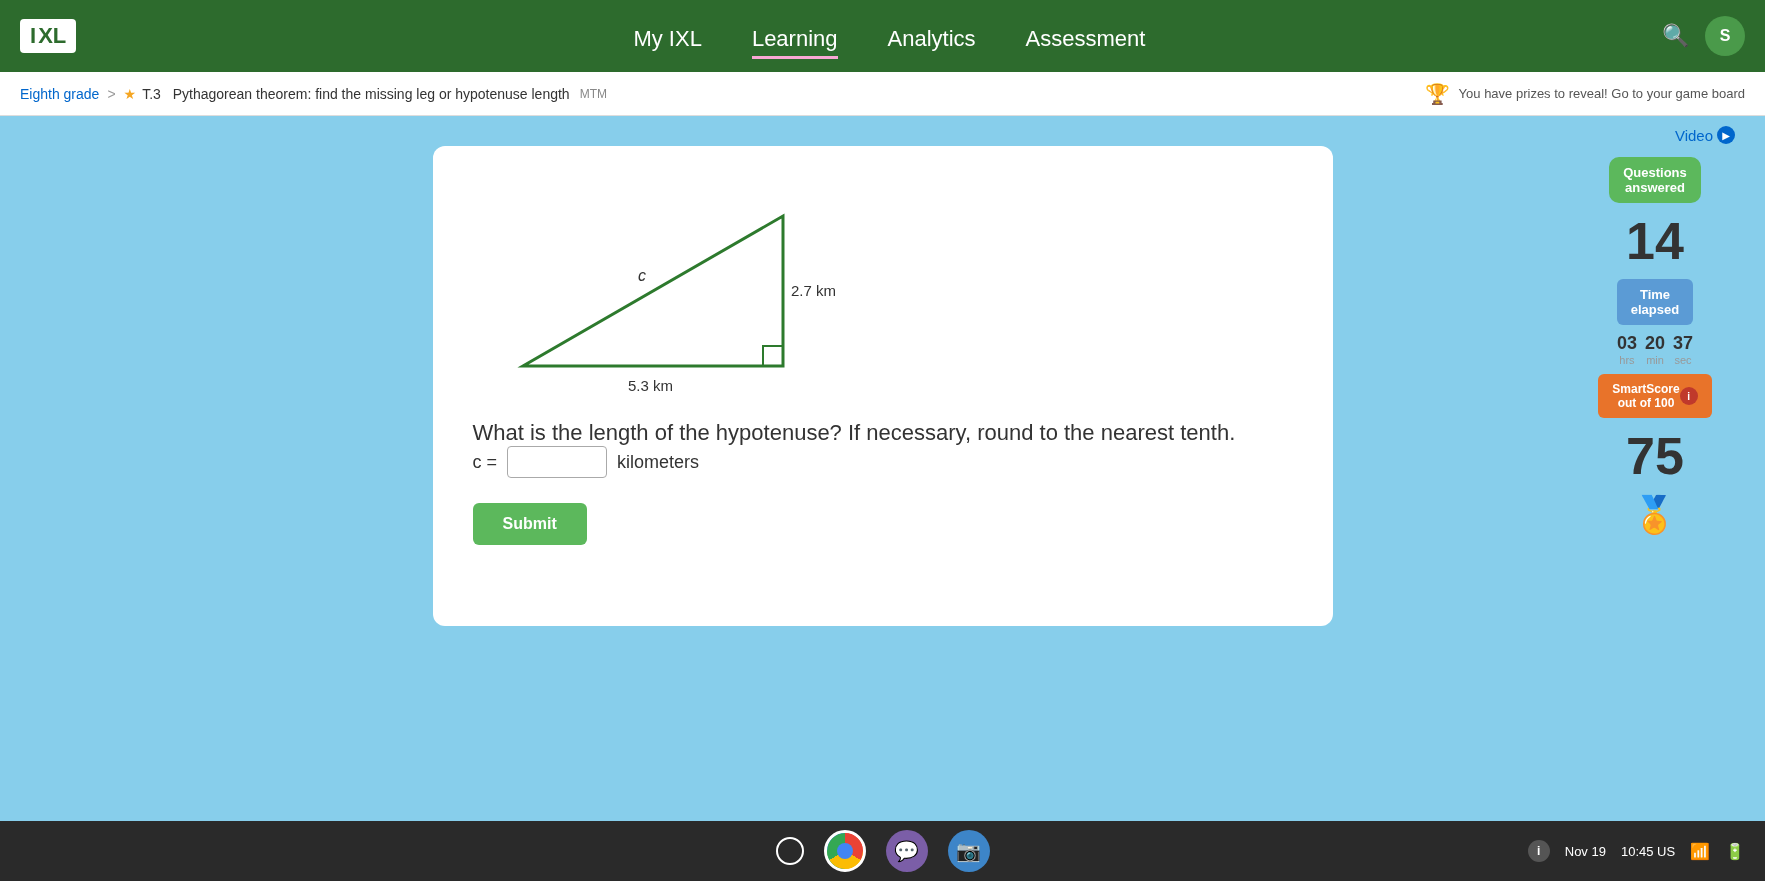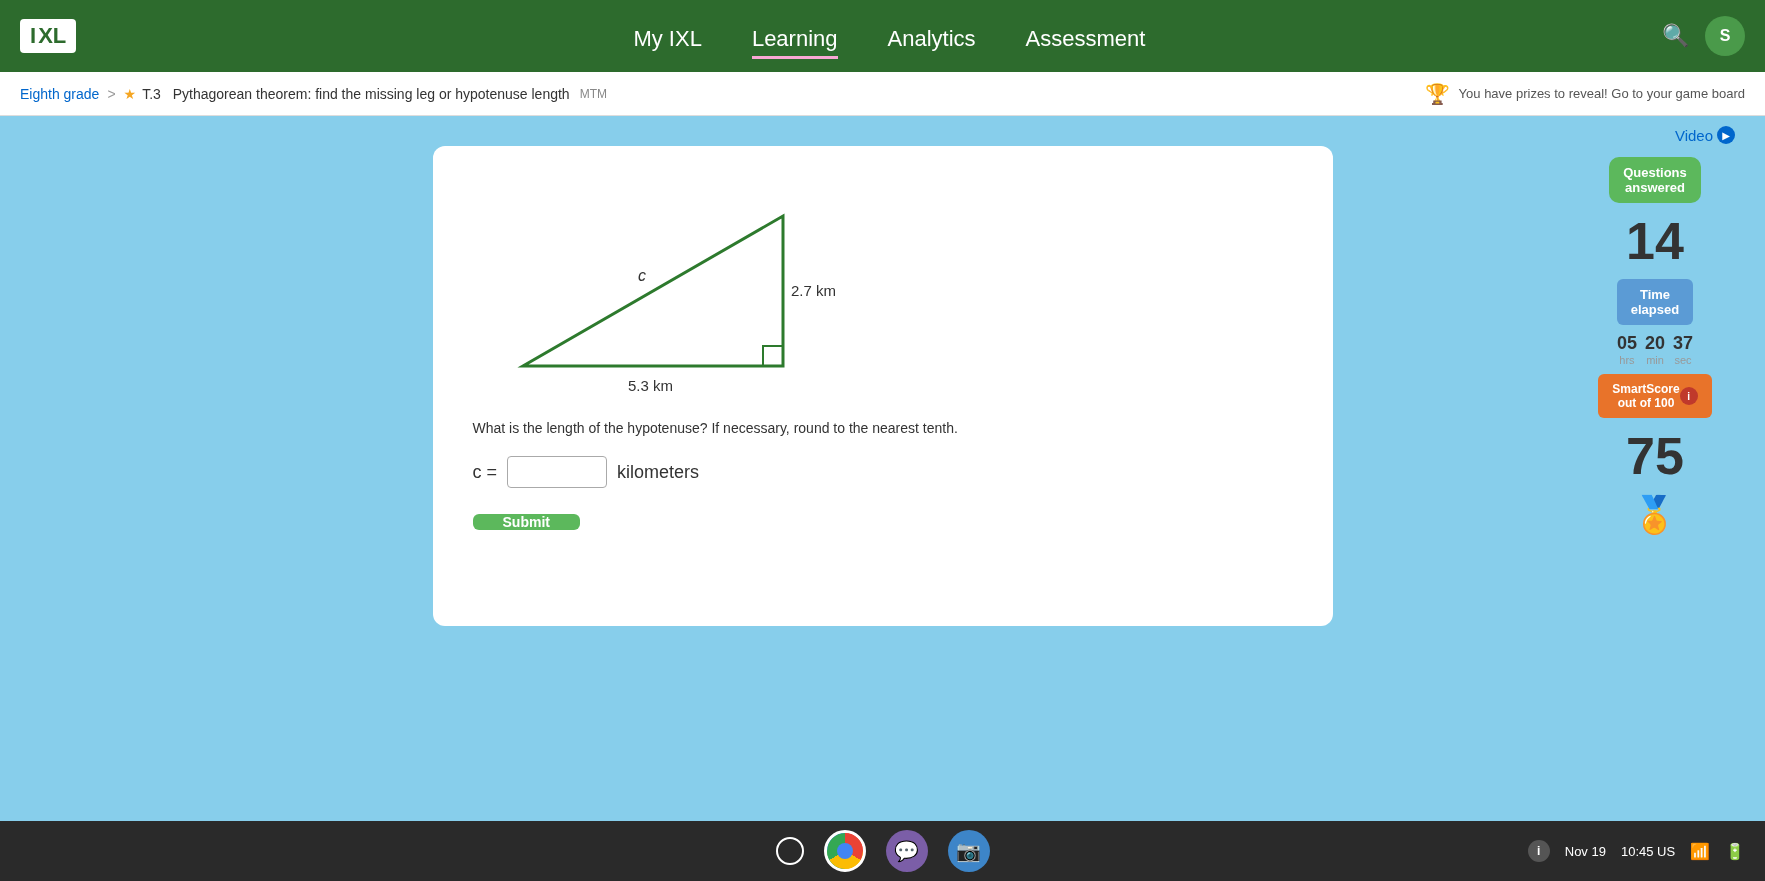--- a/index.html
+++ b/index.html
@@ -147,23 +147,22 @@
       margin-top: 10px;
     }
 
     
     .triangle-area {
       margin-bottom: 20px;
     }
 
     
     .question-text {
-      font-size: 14px;
-      color: #333;
-      margin-bottom: 20px;
+      font-size: 22px;
+      color: #333;
       margin-top: 10px;
     }
 
     .answer-row {
       display: flex;
       align-items: center;
       gap: 10px;
       margin-bottom: 25px;
     }
     .answer-label {
@@ -181,22 +180,22 @@
     .answer-unit {
       font-size: 18px;
       color: #333;
     }
 
     .submit-btn {
       background: #5cb85c;
       color: white;
       border: none;
       border-radius: 6px;
-      padding: 0 30px;
-      font-size: 14px;
+      padding: 12px 30px;
+      font-size: 16px;
       font-weight: bold;
       cursor: pointer;
     }
 
     
     .right-panel {
       position: absolute;
       right: 30px;
       top: 10px;
       display: flex;
@@ -470,21 +469,21 @@
     </div>
 
     <div class="score-number">14</div>
 
     <div class="time-elapsed-btn">
       <span>Time<br>elapsed</span>
     </div>
 
     <div class="time-display">
       <div class="time-seg">
-        <div class="time-val">05</div>
+        <div class="time-val">03</div>
         <div style="font-size:11px;color:#999;">hrs</div>
       </div>
       <div class="time-seg">
         <div class="time-val">20</div>
         <div style="font-size:11px;color:#999;">min</div>
       </div>
       <div class="time-seg">
         <div class="time-val">37</div>
         <div style="font-size:11px;color:#999;">sec</div>
       </div>

